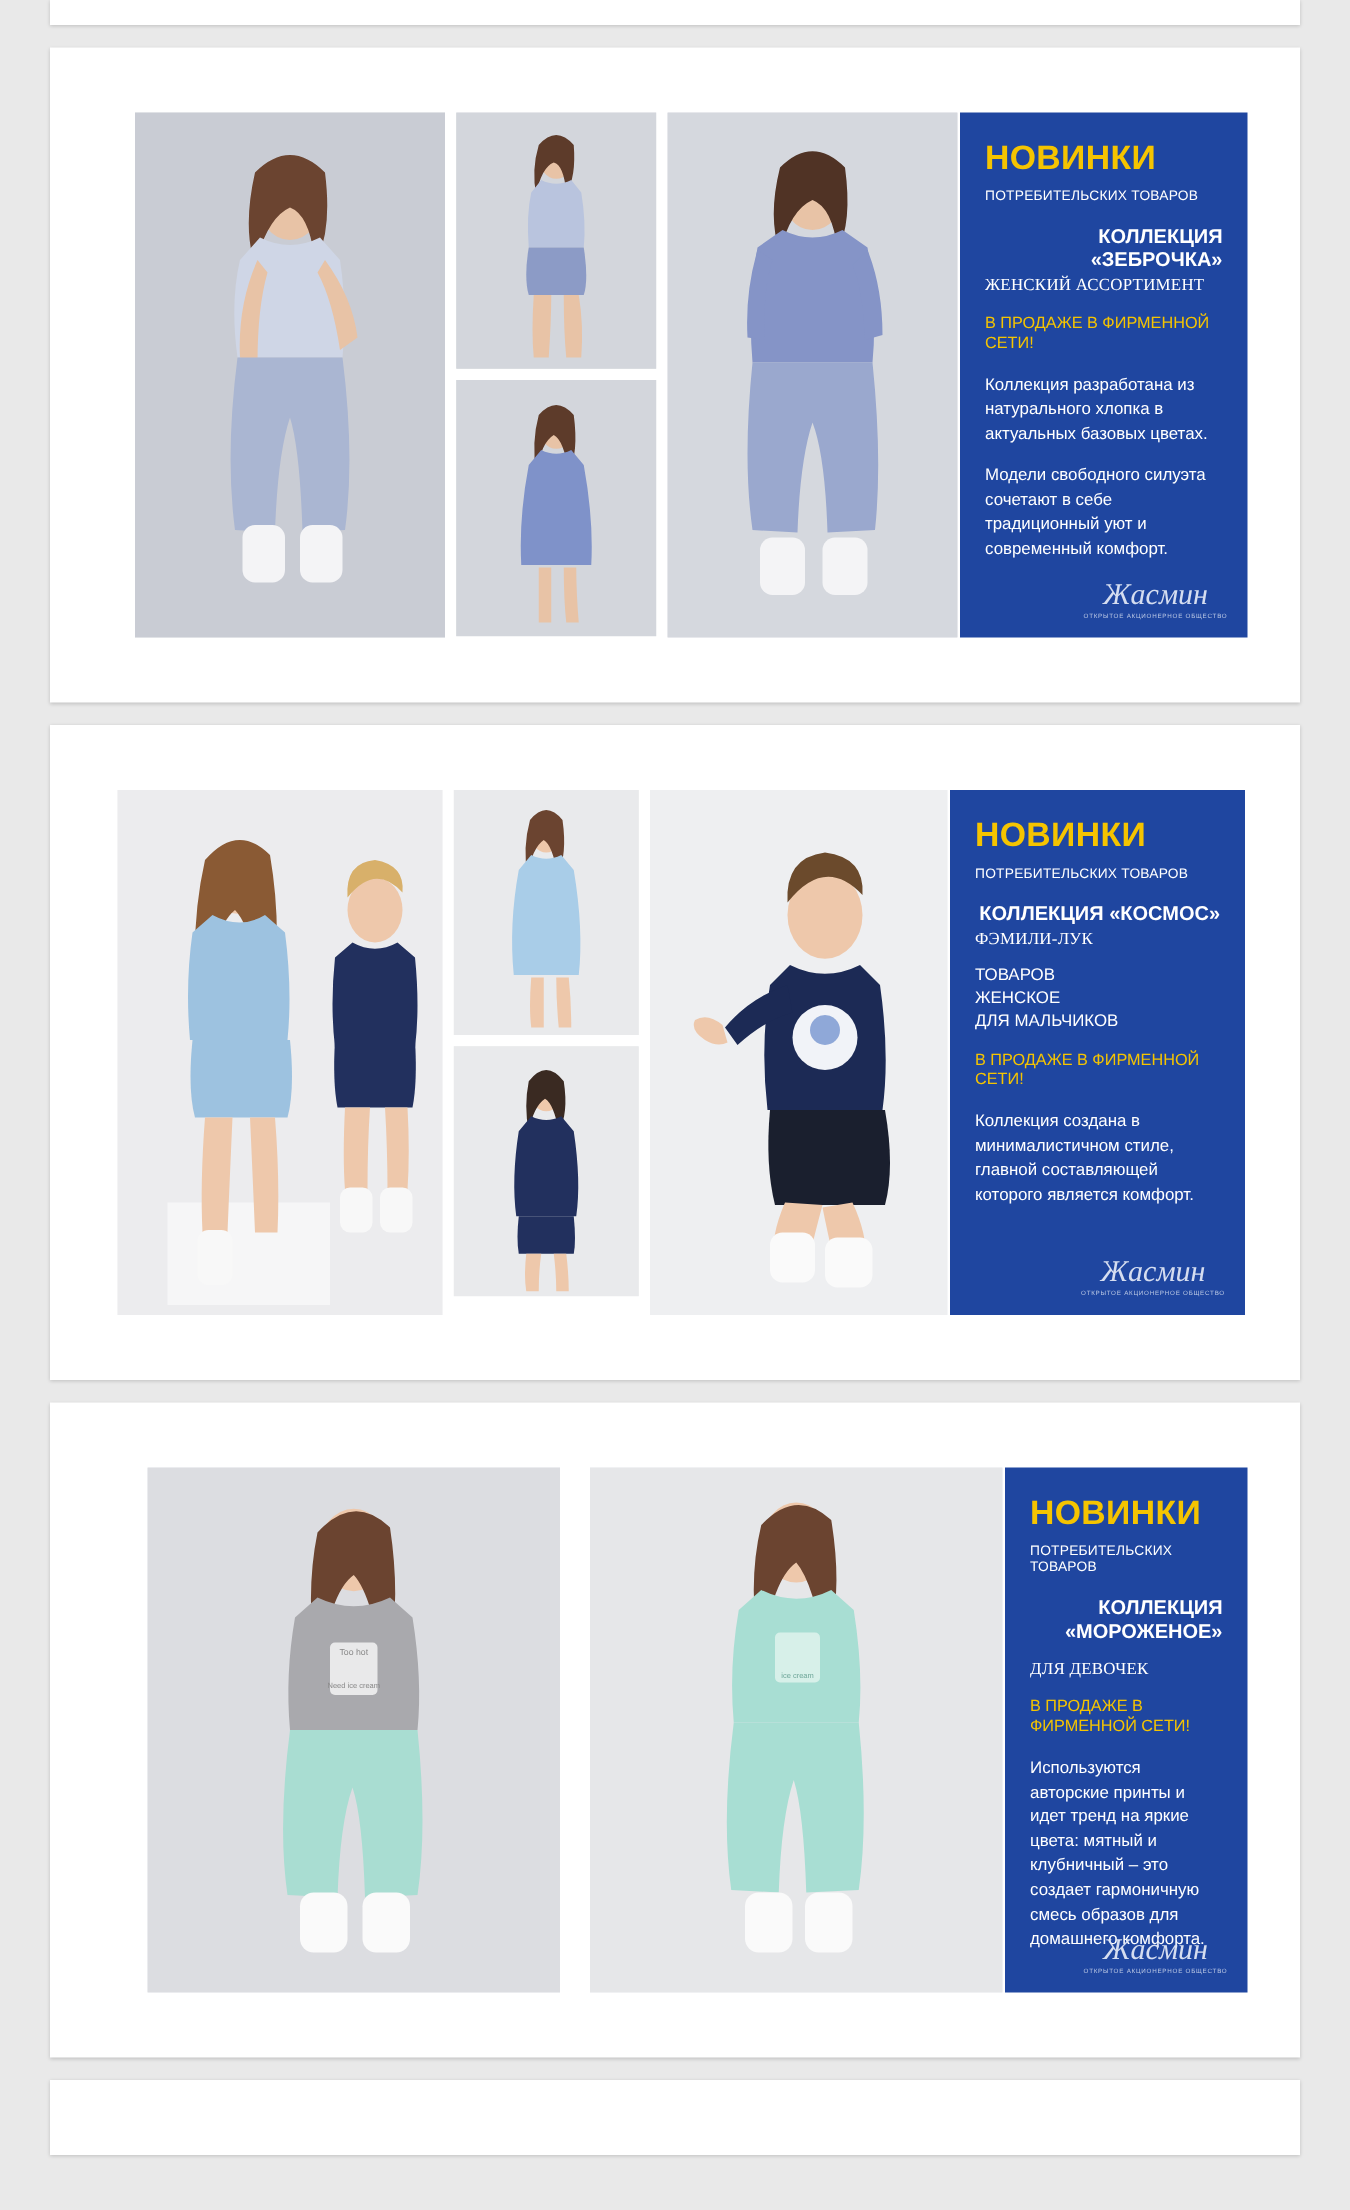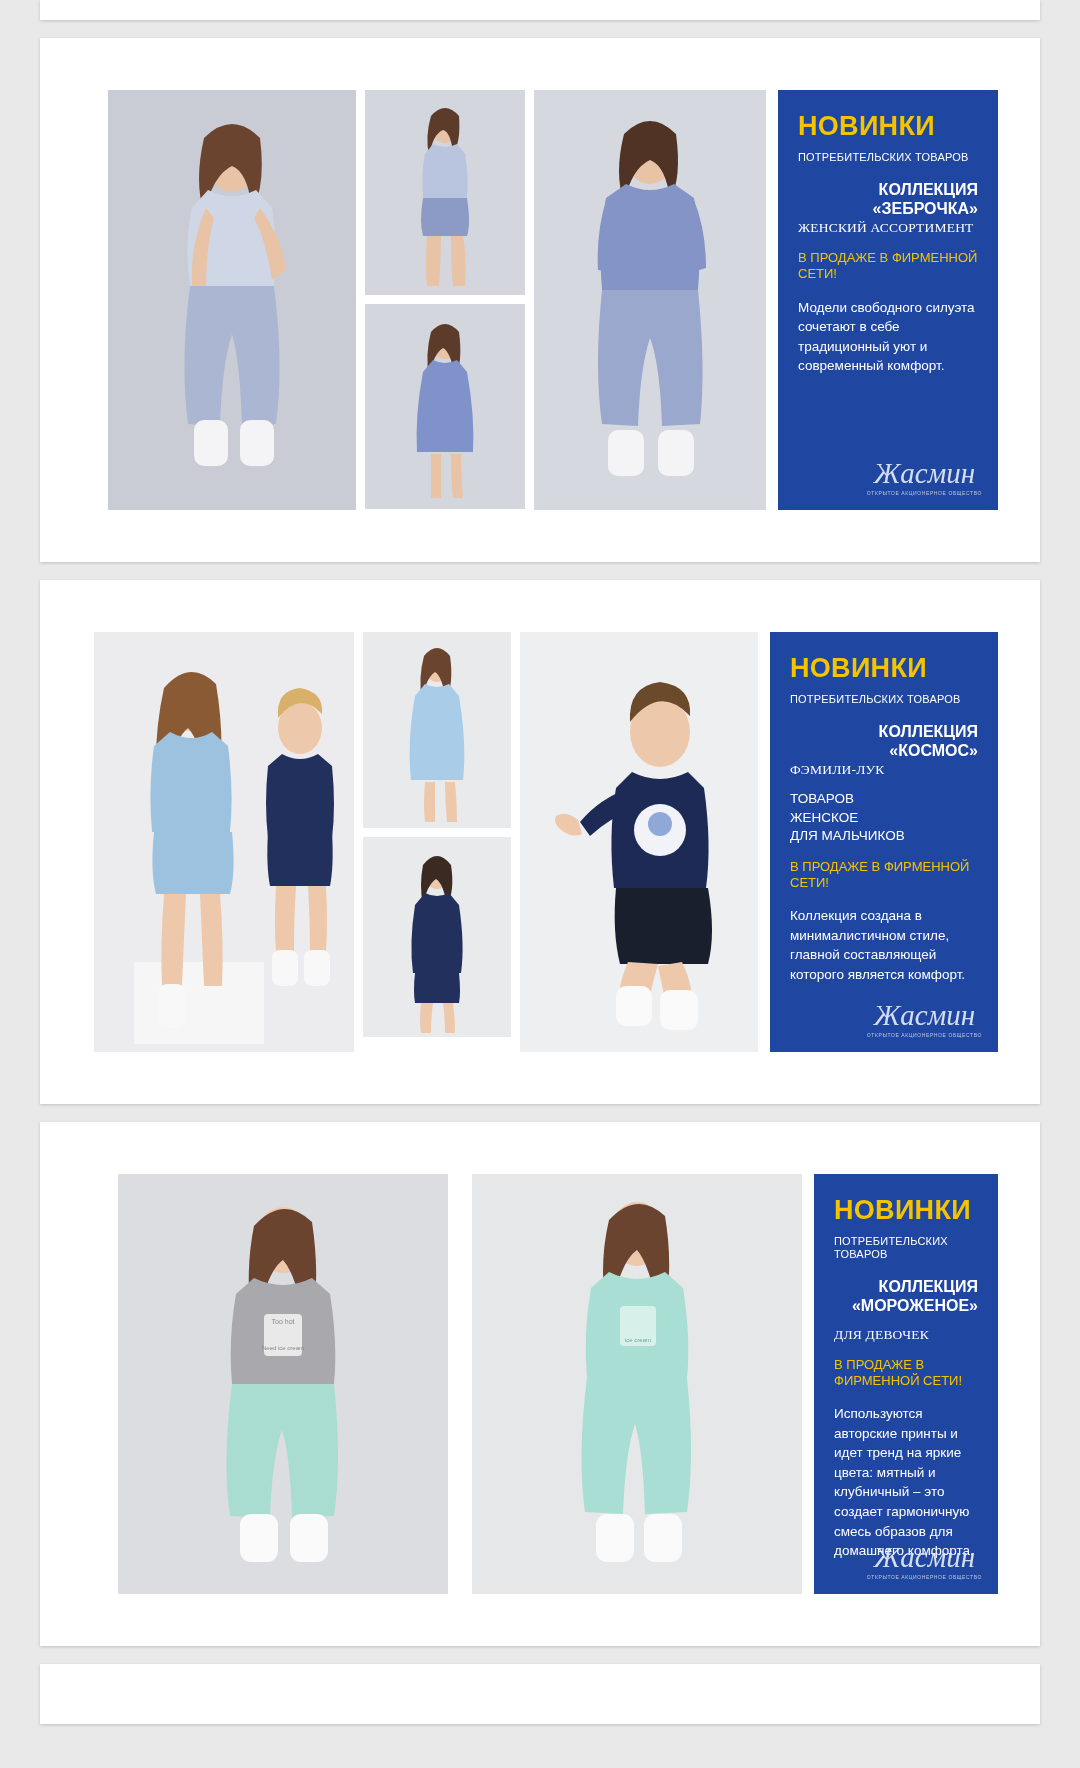--- a/index.html
+++ b/index.html
@@ -1,36 +1,36 @@
 <!DOCTYPE html>
 <html><head>
 <meta charset="utf-8">
 <style>
   html,body{margin:0;padding:0;background:#e9e9e9;}
   body{font-family:"Liberation Sans", sans-serif;width:1080px;}
   .page-wrap{width:1080px;margin:0 auto;}
   .slide{position:relative;width:1000px;margin:0 auto 18px auto;background:#ffffff;box-shadow:0 1px 3px rgba(0,0,0,.18);}
   .slide.first{height:20px;margin-bottom:18px;}
   .slide-inner{position:relative;padding:52px 42px 52px 68px;box-sizing:border-box;}
-  .row{display:flex;align-items:flex-start;gap:12px;}
+  .row{display:flex;align-items:flex-start;gap:2px;}
   .photos{display:flex;gap:9px;}
   .photo{background:#d9dde4;position:relative;overflow:hidden;}
   .stack{display:flex;flex-direction:column;gap:9px;}
   
   .info{background:#1f46a0;color:#fff;box-sizing:border-box;padding:22px 20px 18px 20px;position:relative;}
   .info .title{color:#f5c400;font-size:27px;font-weight:bold;line-height:1.05;letter-spacing:.3px;}
   .info .subtitle{font-size:11px;line-height:1.15;margin-top:11px;letter-spacing:.2px;}
   .info .collection{font-size:16px;font-weight:bold;margin-top:16px;line-height:1.2;text-align:right;}
   .info .assort{font-size:13.5px;margin-top:2px;letter-spacing:.2px;font-family:Liberation Serif, serif;}
   .info .assort-list{font-size:13.5px;margin-top:12px;line-height:1.35;}
   .info .sale{color:#f5c400;font-size:13px;font-weight:normal;margin-top:14px;line-height:1.2;}
   .info .desc{font-size:13.5px;line-height:1.45;margin-top:16px;}
   .info .desc p{margin:0 0 14px 0;}
   .logo{position:absolute;right:16px;bottom:14px;text-align:center;opacity:.95;}
-  .logo .mark{font-family:"Liberation Serif", serif;font-style:italic;font-size:29px;color:#dfe6f5;line-height:1;margin-top:20px;}
+  .logo .mark{font-family:"Liberation Serif", serif;font-style:italic;font-size:24px;color:#dfe6f5;line-height:1;margin-top:20px;}
   .logo .mark-sub{font-size:5px;letter-spacing:.6px;color:#c3cfe8;margin-top:2px;}
   
   .fig{position:absolute;left:0;top:0;width:100%;height:100%;}
 </style>
 </head>
 <body>
 
 <div class="page-wrap">
 
   <div class="slide first"></div>
@@ -90,20 +90,21 @@
           </div>
         </div>
 
         <div class="info" style="width:236px;height:420px;">
           <div class="title">НОВИНКИ</div>
           <div class="subtitle">ПОТРЕБИТЕЛЬСКИХ ТОВАРОВ</div>
           <div class="collection">КОЛЛЕКЦИЯ «ЗЕБРОЧКА»</div>
           <div class="assort">ЖЕНСКИЙ АССОРТИМЕНТ</div>
           <div class="sale">В ПРОДАЖЕ В ФИРМЕННОЙ СЕТИ!</div>
           <div class="desc">
+            <p>Коллекция разработана из натурального хлопка в актуальных базовых цветах.</p>
             <p>Модели свободного силуэта сочетают в себе традиционный уют и современный комфорт.</p>
           </div>
           <div class="logo">
             <div class="mark">Жасмин</div>
             <div class="mark-sub">ОТКРЫТОЕ АКЦИОНЕРНОЕ ОБЩЕСТВО</div>
           </div>
         </div>
       </div>
     </div>
   </div>

